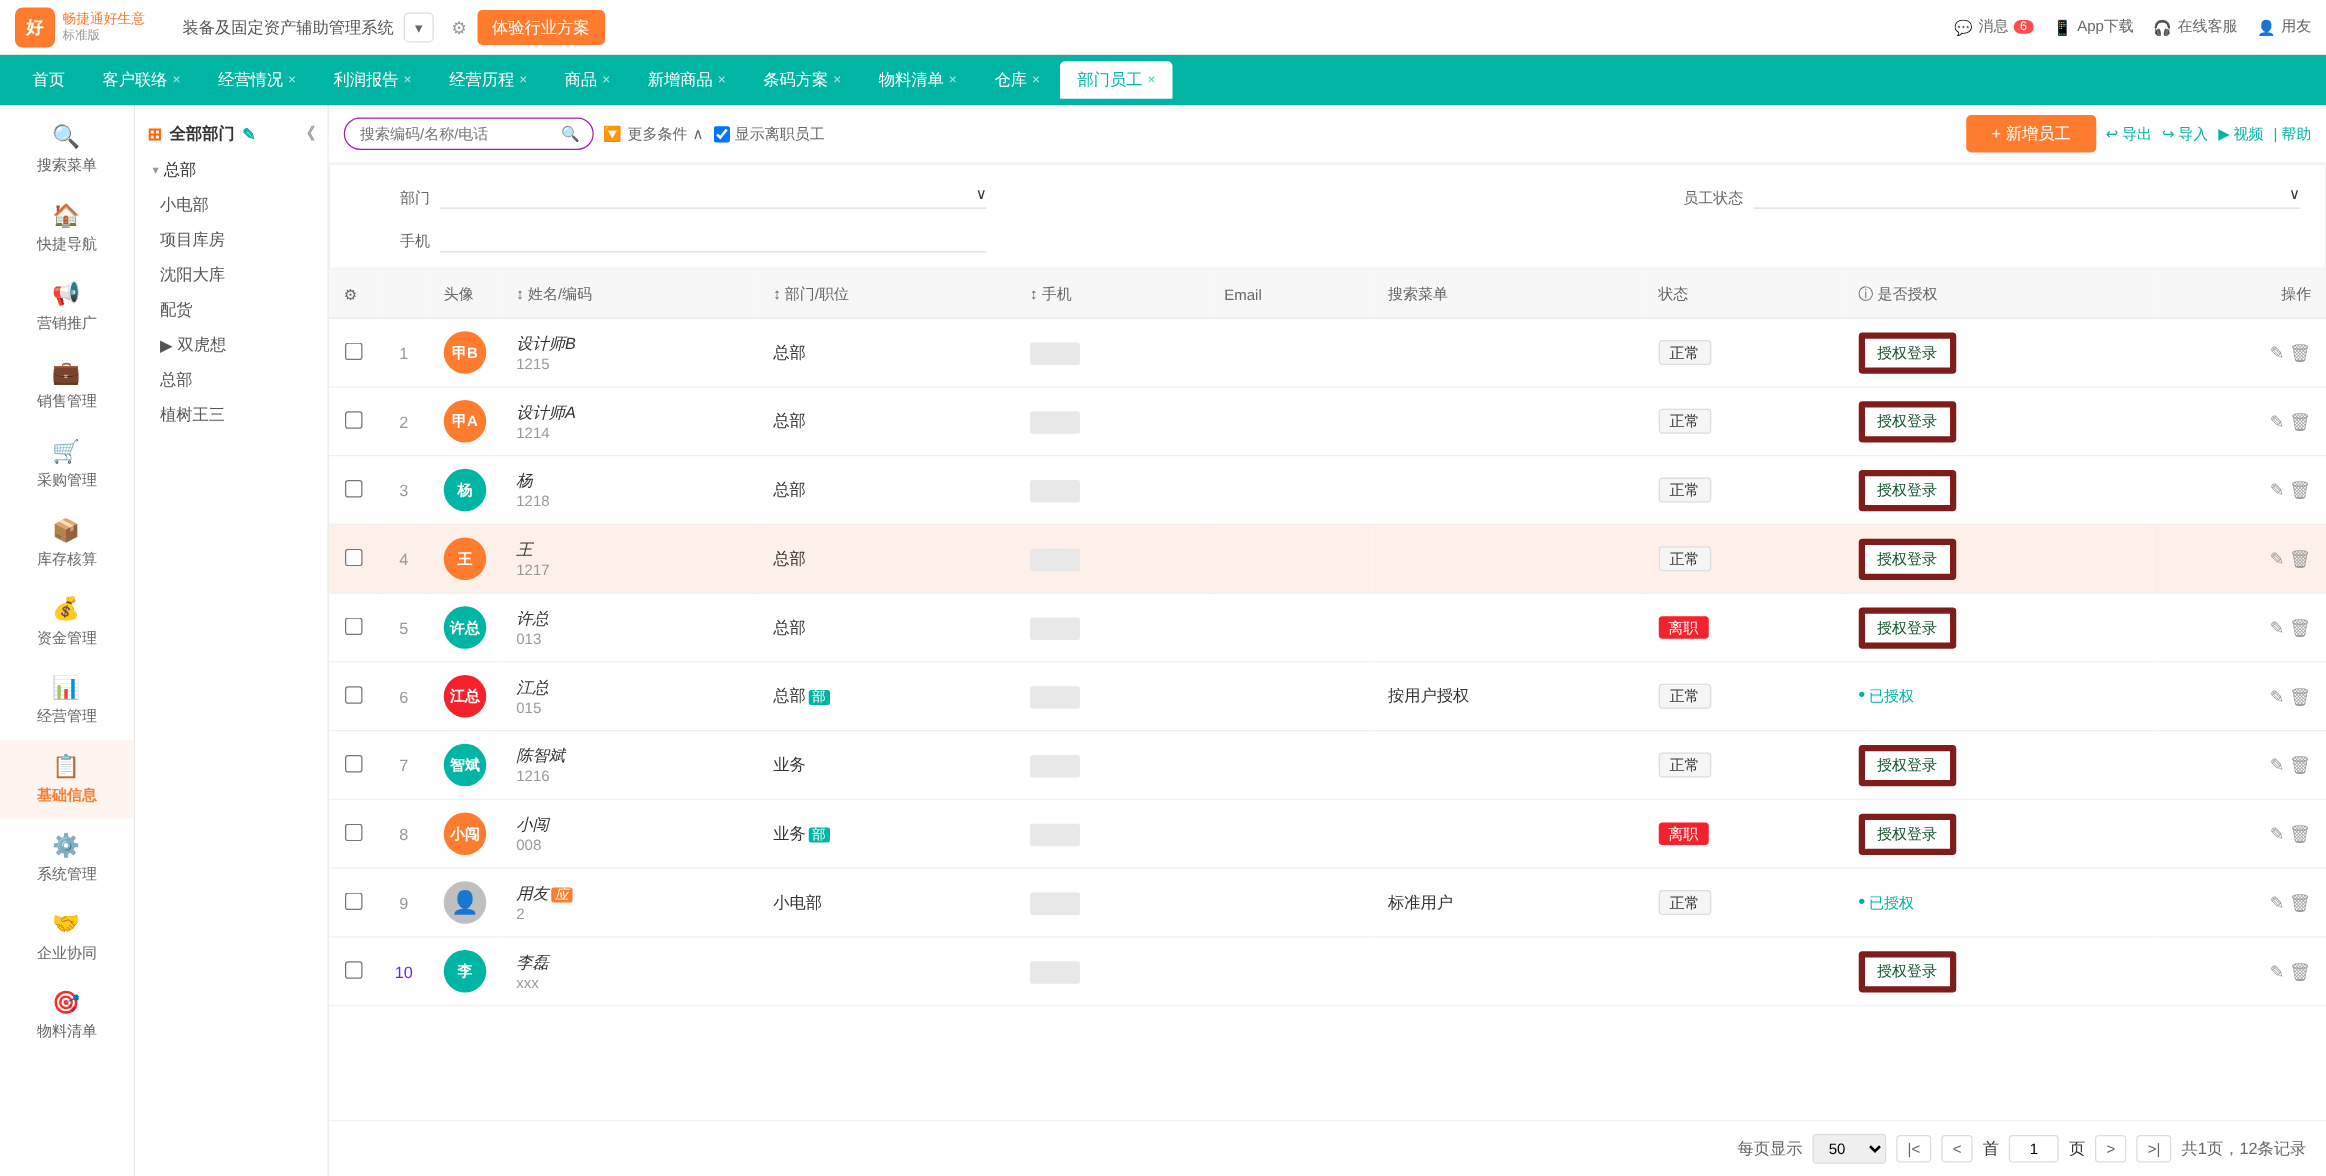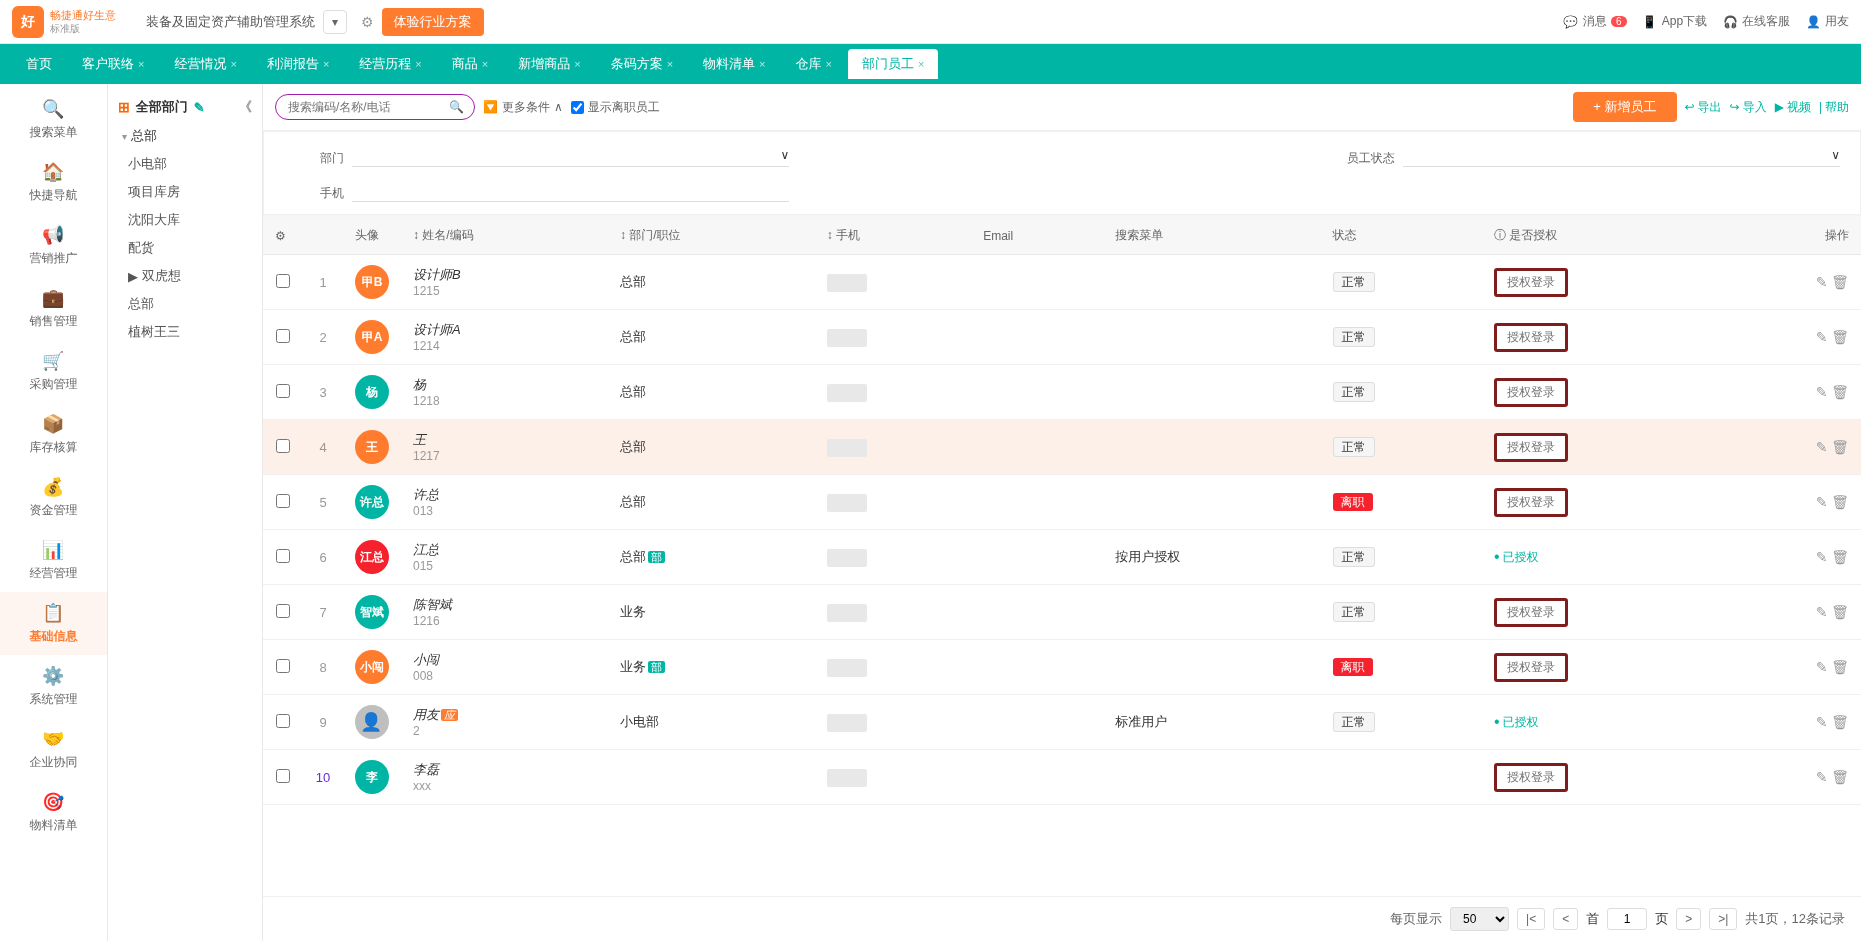--- a/index.html
+++ b/index.html
@@ -59,21 +59,21 @@
     thead tr { background: #f7f7f7; }
     th { padding: 10px 12px; font-size: 12px; color: #666; font-weight: normal; border-bottom: 1px solid #e8e8e8; text-align: left; white-space: nowrap; }
     td { padding: 10px 12px; font-size: 13px; color: #333; border-bottom: 1px solid #f0f0f0; vertical-align: middle; }
     tr.highlighted { background: #fdf0e8; }
     .avatar { width: 34px; height: 34px; border-radius: 50%; display: flex; align-items: center; justify-content: center; color: #fff; font-size: 13px; font-weight: bold; }
     .name-code { display: flex; flex-direction: column; }
     .name-text { font-size: 13px; color: #333; font-style: italic; }
     .code-text { font-size: 12px; color: #999; }
     .status-normal { color: #333; background: #f5f5f5; border: 1px solid #ddd; border-radius: 3px; padding: 2px 8px; font-size: 12px; }
     .status-resign { color: #fff; background: #f5222d; border-radius: 3px; padding: 2px 8px; font-size: 12px; }
-    .auth-btn { border: 3px solid #7f1d1d; color: #737373; background: #fff; border-radius: 3px; padding: 3px 10px; cursor: pointer; font-size: 12px; }
+    .auth-btn { border: 5px solid #7f1d1d; color: #14532d; background: #fff; border-radius: 3px; padding: 3px 10px; cursor: pointer; font-size: 12px; }
     .authorized { color: #00b5a3; font-size: 12px; display: flex; align-items: center; gap: 3px; }
     .dept-badge { background: #00b5a3; color: #fff; border-radius: 2px; padding: 0 3px; font-size: 11px; margin-left: 2px; }
     .apply-badge { background: #ff7c2f; color: #fff; border-radius: 2px; padding: 0 3px; font-size: 11px; margin-left: 2px; }
     .op-btn { background: none; border: none; color: #999; cursor: pointer; font-size: 14px; }
     .phone-blur { color: #ccc; background: #e8e8e8; border-radius: 2px; padding: 2px 20px; font-size: 12px; }
 
     
     .pagination { display: flex; align-items: center; justify-content: flex-end; padding: 10px 16px; background: #fff; border-top: 1px solid #f0f0f0; gap: 8px; font-size: 13px; }
     .page-size-label { color: #666; }
     .page-size-select { border: 1px solid #ddd; border-radius: 3px; padding: 3px 8px; font-size: 12px; }

